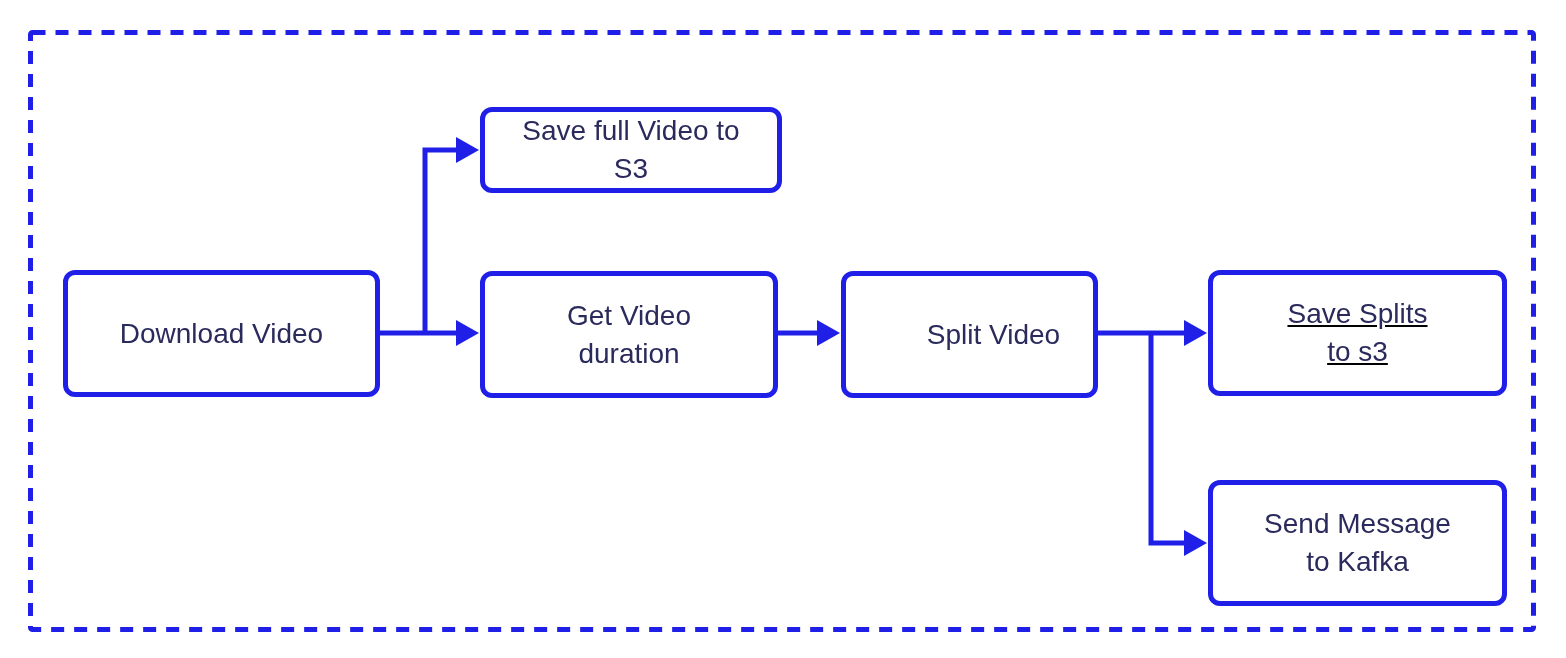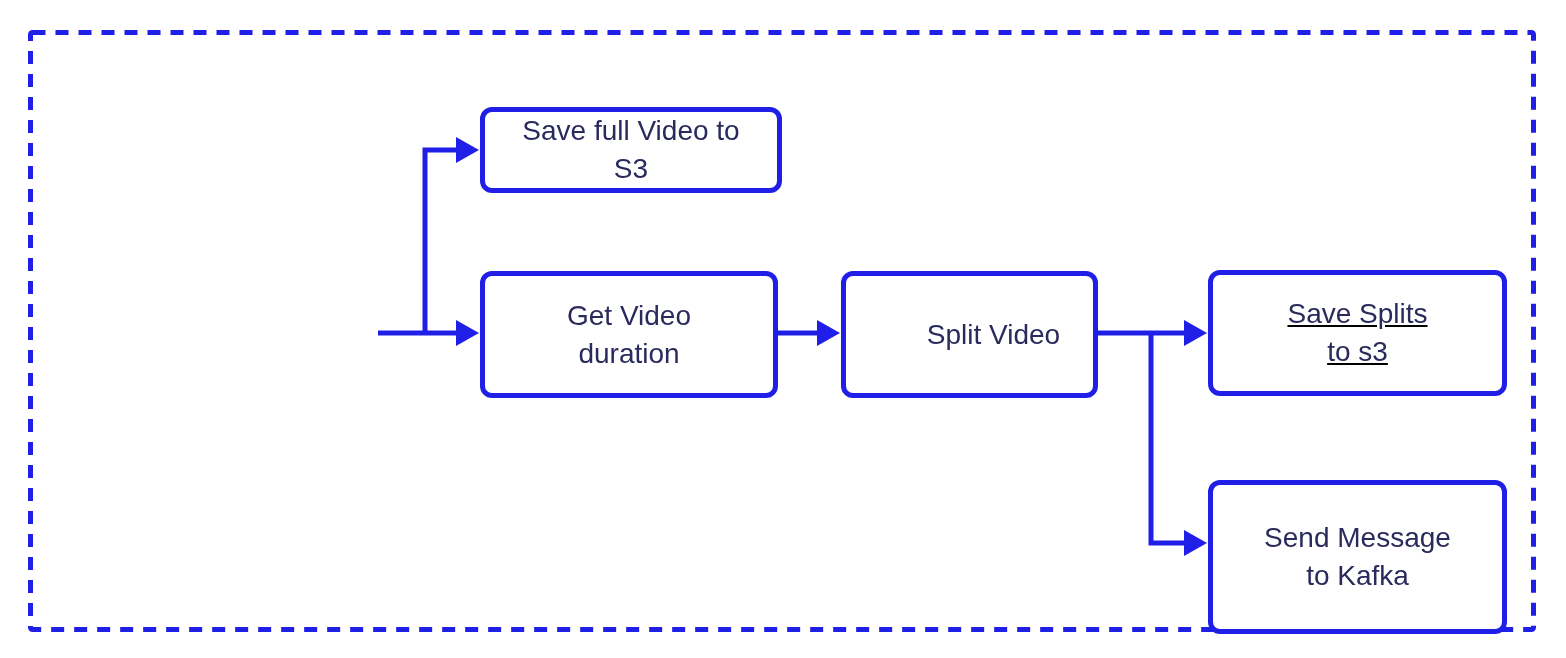--- a/index.html
+++ b/index.html
@@ -55,21 +55,21 @@
     line-height: 1.35;
     white-space: pre-line;
   }
 
   
   #node-download-video   { left: 63px;   top: 270px; width: 317px; height: 127px; }
   #node-save-full-video  { left: 480px;  top: 87px;  width: 302px; height: 86px; margin-top: 20px; }
   #node-get-duration     { left: 480px;  top: 271px; width: 298px; height: 127px; justify-content: center; }
   #node-split-video      { left: 841px;  top: 271px; width: 257px; height: 127px; padding-left: 48px; }
   #node-save-splits      { left: 1208px; top: 270px; width: 299px; height: 126px; text-decoration: underline; }
-  #node-send-kafka       { left: 1208px; top: 480px; width: 299px; height: 154px; }
+  #node-send-kafka       { left: 1208px; top: 480px; width: 299px; height: 126px; }
 </style>
 </head>
 <body>
 
 <div class="canvas">
 
   <svg class="edges-svg" viewBox="0 0 1566 658" aria-hidden="true">
     <defs>
       <marker id="arrow" markerUnits="userSpaceOnUse" markerWidth="26" markerHeight="28" refX="1" refY="13" orient="auto">
         <path class="arrowhead" d="M0,0 L23,13 L0,26 Z"></path>
@@ -82,20 +82,23 @@
 
     <path class="edge" d="M 425 335 V 150 H 457" marker-end="url(#arrow)"></path>
 
     <path class="edge" d="M 776 333 H 818" marker-end="url(#arrow)"></path>
 
     <path class="edge" d="M 1096 333 H 1185" marker-end="url(#arrow)"></path>
 
     <path class="edge" d="M 1151 333 V 543 H 1185" marker-end="url(#arrow)"></path>
   </svg>
 
+  <div class="node" id="node-download-video">
+    <span class="node-label">Download Video</span>
+  </div>
 
   <div class="node" id="node-save-full-video">
     <span class="node-label">Save full Video to
 S3</span>
   </div>
 
   <div class="node" id="node-get-duration">
     <span class="node-label">Get Video
 duration</span>
   </div>

